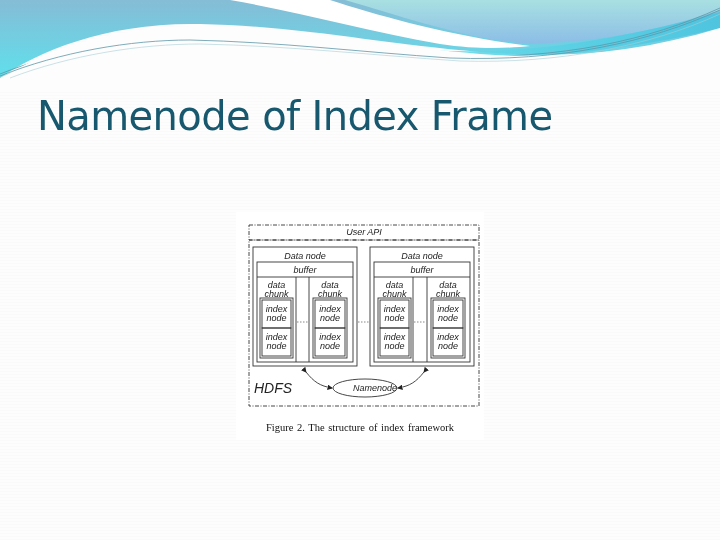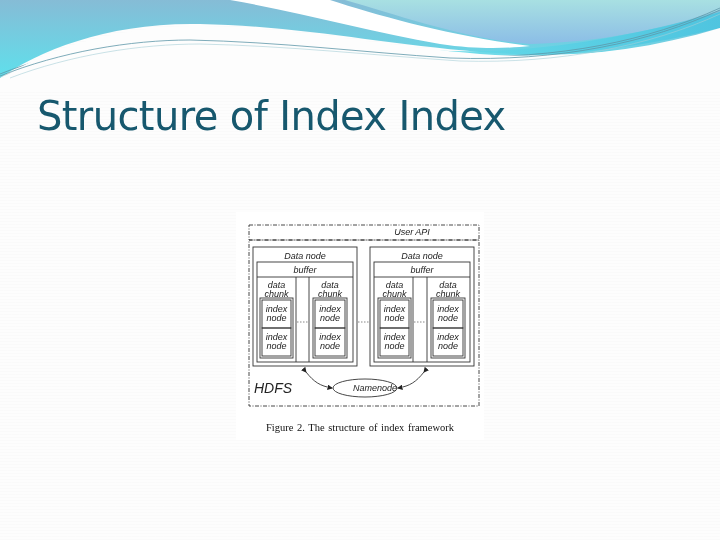--- a/index.html
+++ b/index.html
@@ -60,21 +60,21 @@
   <path d="M430,50 C520,56 620,40 720,12 L720,28 C640,48 560,58 470,56 Z" fill="url(#gBand)" opacity="0.9"></path>
 
   <path d="M0,74 C60,50 130,38 190,38 C280,40 360,50 450,56 C560,60 650,40 720,8" stroke="#5e97a8" stroke-width="0.8" fill="none"></path>
   <path d="M0,77 C60,53 130,41 190,41 C280,43 360,53 450,59" stroke="#9cc4cc" stroke-width="0.6" fill="none"></path>
 
   <path d="M0,80 C40,52 110,26 200,26 C300,28 380,46 480,54 C560,60 640,52 720,28 L720,90 L0,90 Z" fill="#fdfdfd"></path>
   <path d="M0,76 C60,52 130,40 190,40 C280,42 360,52 450,58 C560,62 650,42 720,10" stroke="#5e97a8" stroke-width="0.8" fill="none"></path>
   <path d="M10,78 C70,55 140,44 200,44 C290,46 370,55 460,61 C560,64 650,46 720,14" stroke="#a6cfd6" stroke-width="0.6" fill="none"></path>
 </svg>
 
-<div class="slide-title">Structure of Index Index</div>
+<div class="slide-title">Namenode of Index Frame</div>
 
 <div class="figure">
   <svg class="fig-svg" width="248" height="228" viewBox="0 0 248 228">
     <defs>
       <marker id="arr" markerWidth="6" markerHeight="6" refX="5" refY="3" orient="auto">
         <path d="M0,0 L6,3 L0,6 Z" fill="#222"></path>
       </marker>
     </defs>
     <g stroke="#333" fill="none" stroke-width="0.9">
 
@@ -114,21 +114,21 @@
       <path d="M70,160 C78,170 84,174 96,176" marker-end="url(#arr)" marker-start="url(#arr)"></path>
       <path d="M188,160 C180,170 174,174 162,176" marker-end="url(#arr)" marker-start="url(#arr)"></path>
     </g>
     <g stroke="#555" stroke-width="0.7" stroke-dasharray="1.5,1.5">
       <line x1="61" y1="110" x2="72" y2="110"></line>
       <line x1="122" y1="110" x2="133" y2="110"></line>
       <line x1="178" y1="110" x2="190" y2="110"></line>
     </g>
   </svg>
 
-  <div class="fig-text" style="left:28px;top:16px;width:230px;padding-left:33px;">User API</div>
+  <div class="fig-text" style="left:13px;top:16px;width:230px;">User API</div>
 
   <div class="fig-text" style="left:17px;top:40px;width:104px;">Data node</div>
   <div class="fig-text" style="left:21px;top:54px;width:96px;">buffer</div>
   <div class="fig-text" style="left:21px;top:69px;width:39px;">
     <div>data</div>
     <div>chunk</div>
   </div>
   <div class="fig-text" style="left:74px;top:69px;width:40px;">
     <div>data</div>
     <div>chunk</div>

